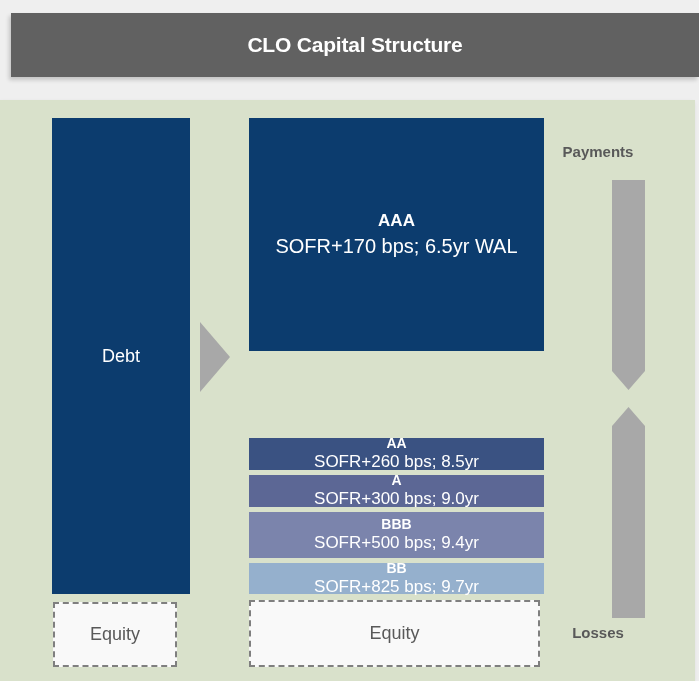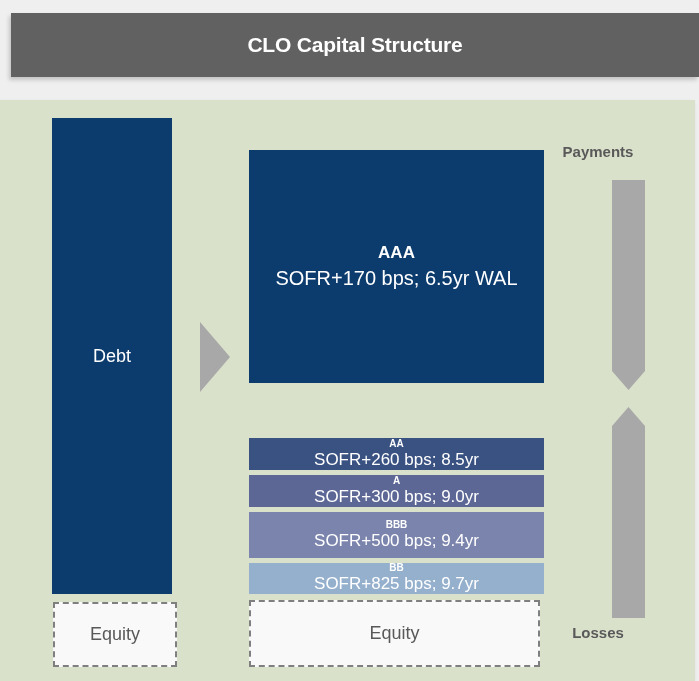--- a/index.html
+++ b/index.html
@@ -24,46 +24,46 @@
 
   
   .green-panel {
     position:absolute; left:0; top:100px; width:695px; height:581px;
     background:#d9e1cb;
     box-shadow:-1px 2px 4px rgba(0,0,0,0.10);
   }
 
   
   .debt-bar {
-    position:absolute; left:52px; top:18px; width:120px; height:476px;
+    position:absolute; left:52px; top:18px; width:138px; height:476px;
     background:#0c3c6e;
     display:flex; align-items:center; justify-content:center;
   }
   .debt-label { color:#ffffff; font-size:18px; }
 
   
   .flow-arrow {
     position:absolute; left:200px; top:222px; width:30px; height:70px;
     background:#a8a8a8;
     clip-path:polygon(0 0, 100% 50%, 0 100%);
   }
 
   
   .stack { position:absolute; left:249px; top:18px; width:295px; height:476px; }
   .tranche {
     position:absolute; left:0; width:295px;
     display:flex; flex-direction:column; align-items:center; justify-content:center;
     color:#ffffff; text-align:center;
   }
-  .t0 { top:0;     height:233px; background:#0c3c6e;margin-top:32px; }
+  .t0 { top:0;     height:233px; background:#0c3c6e; }
   .t1 { top:320px; height:32px;  background:#3a5282; }
   .t2 { top:357px; height:32px;  background:#5c6795; }
   .t3 { top:394px; height:46px;  background:#7b84ac; }
   .t4 { top:445px; height:31px;  background:#95b0cd; }
-  .t-rating    { font-weight:bold; font-size:10px; line-height:1.2; }
+  .t-rating    { font-weight:bold; font-size:14px; line-height:1.2; }
   .t-terms     { font-size:17px; line-height:1.2; }
   .t0 .t-rating { font-size:17px; line-height:1.3; }
   .t0 .t-terms  { font-size:20px; line-height:1.3; }
 
   
   .equity-box {
     position:absolute; background:#f9f9f9;
     border:2px dashed #7f7f7f;
     display:flex; align-items:center; justify-content:center;
     color:#595959; font-size:18px;

